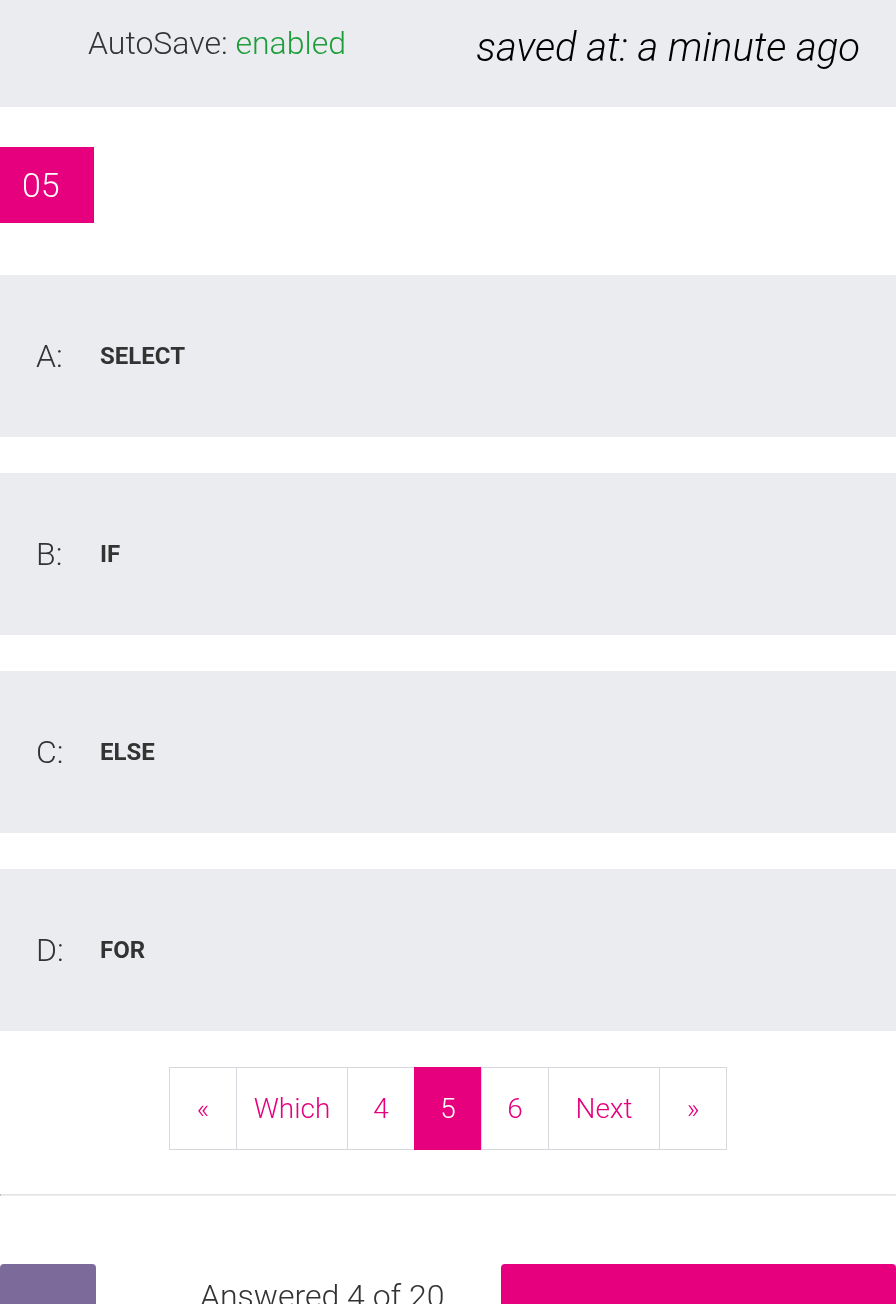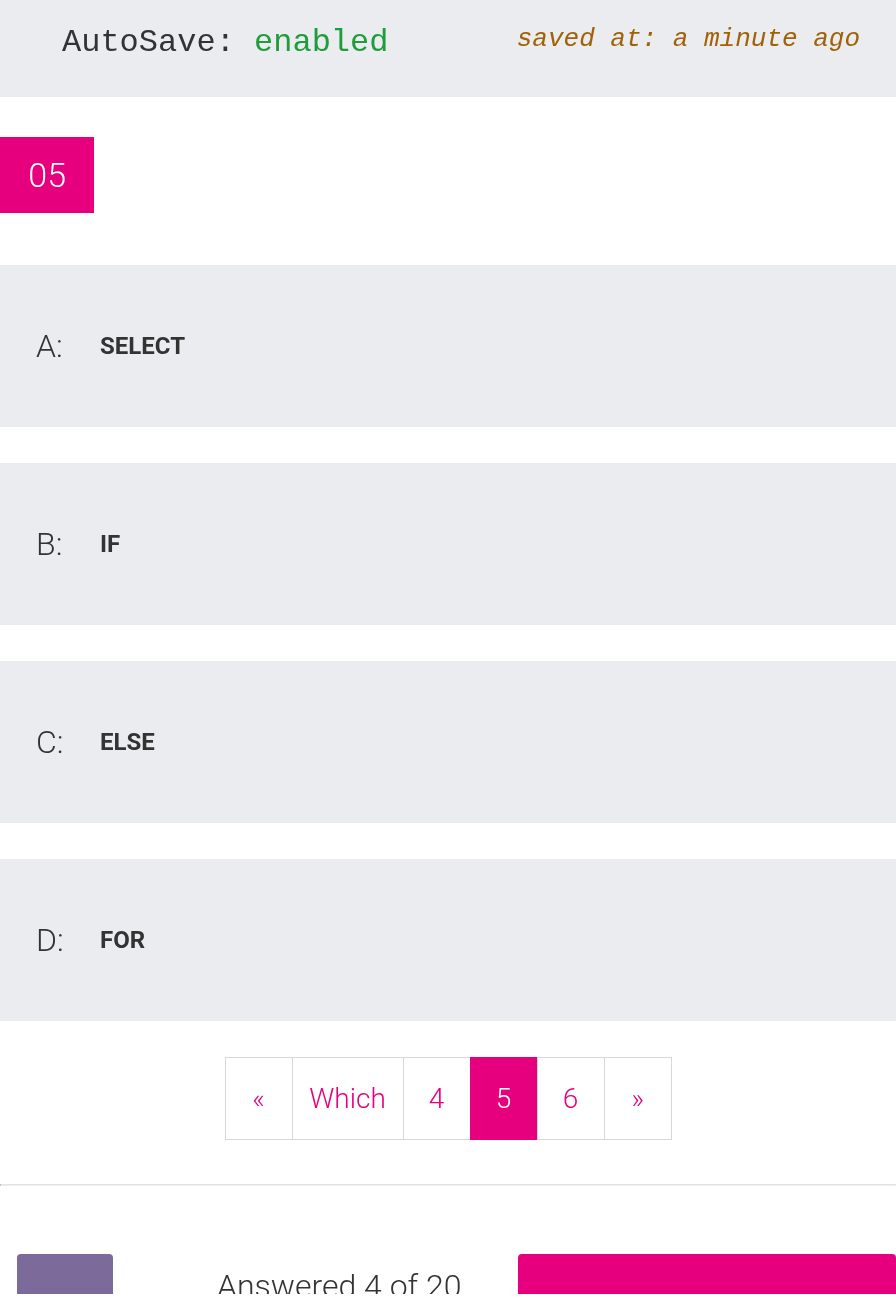--- a/index.html
+++ b/index.html
@@ -5,53 +5,52 @@
 * { box-sizing: border-box; margin: 0; padding: 0; }
 body {
   font-family: -apple-system, BlinkMacSystemFont, "Segoe UI", Roboto, Helvetica, Arial, sans-serif;
   width: 896px;
   background: #ffffff;
   color: #333;
   font-weight: 300;
 }
 .autosave-bar {
   background: #ebecf0;
-  padding: 24px 36px 36px 62px;
+  padding: 24px 36px 36px 88px;
   display: flex;
   justify-content: space-between;
   align-items: flex-start;
-  font-family: Liberation Mono, monospace;
 }
 .autosave-left {
   font-size: 32px;
   color: #333;
 }
 .autosave-status {
   color: #1f9d3a;
 }
 .autosave-right {
-  font-size: 26px;
+  font-size: 40px;
   font-style: italic;
-  color: #a16207;
+  color: #000000;
   margin-left: 6px;
 }
 .question-header {
   display: flex;
   align-items: flex-start;
   margin-top: 40px;
   padding-right: 36px;
 }
 .question-number {
   background: #e6007e;
   color: #fff;
   font-size: 34px;
-  padding: 18px 28px;
+  padding: 18px 22px;
   margin-right: 36px;
   min-width: 94px;
-  text-align: right;
+  text-align: left;
 }
 .question-text {
   font-size: 34px;
   color: #333;
   line-height: 1.3;
   flex: 1;
 }
 .answers {
   margin-top: 52px;
 }
@@ -100,21 +99,20 @@
 .divider {
   border-top: 1px solid #e2e2e8;
   margin: 0;
 }
 .footer-row {
   display: flex;
   align-items: center;
   margin-top: 68px;
   height: 40px;
   overflow: hidden;
-  padding-left: 17px;
 }
 .footer-purple {
   background: #7b6a9a;
   width: 96px;
   height: 40px;
   border-top-left-radius: 4px;
   border-top-right-radius: 4px;
 }
 .footer-text {
   font-size: 32px;
@@ -164,20 +162,21 @@
     <div class="answer-text">FOR</div>
   </div>
 </div>
 
 <div class="pagination">
   <div class="page-item">«</div>
   <div class="page-item prev">Which</div>
   <div class="page-item">4</div>
   <div class="page-item active">5</div>
   <div class="page-item">6</div>
+  <div class="page-item next">Next</div>
   <div class="page-item">»</div>
 </div>
 
 <hr class="divider">
 
 <div class="footer-row">
   <div class="footer-purple"></div>
   <div class="footer-text">Answered 4 of 20</div>
   <div class="footer-pink"></div>
 </div>

